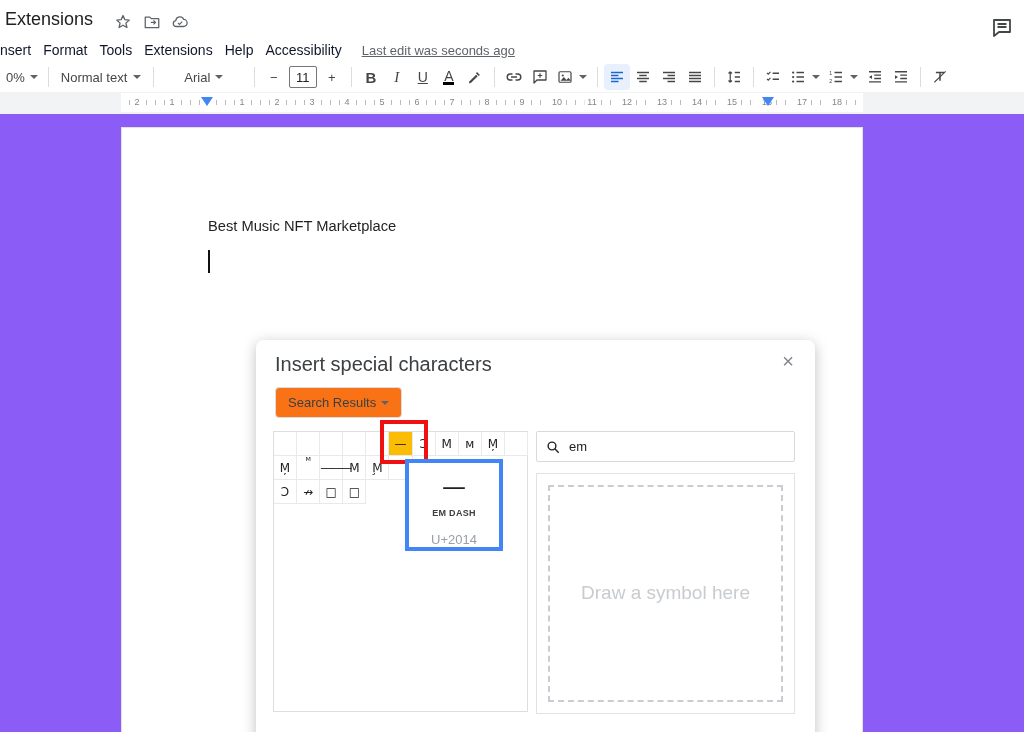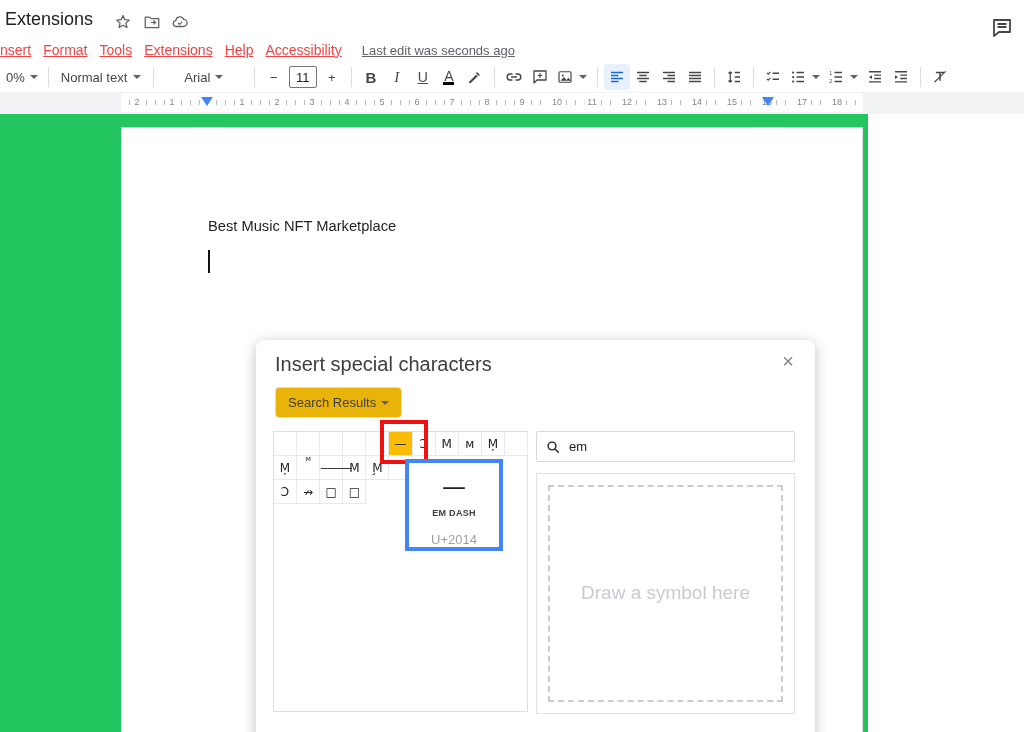--- a/index.html
+++ b/index.html
@@ -10,21 +10,21 @@
   #chrome { position:absolute; left:0; top:0; width:1024px; height:92px; background:#fff; }
   #titlebar { position:absolute; left:0; top:0; width:1024px; height:40px; }
   #doc-title { position:absolute; left:5px; top:9px; font-size:18px; color:#202124; }
   .title-icon { position:absolute; top:13px; width:18px; height:18px; color:#5f6368; cursor:pointer; }
   #star-icon { left:114px; }
   #folder-icon { left:143px; }
   #cloud-icon { left:171px; }
   #comments-icon { position:absolute; right:10px; top:16px; width:24px; height:24px; color:#444746; cursor:pointer; }
 
   #menubar { position:absolute; left:0; top:38px; height:24px; display:flex; align-items:center; }
-  .menu-item { font-size:14px; color:#ef4444; padding:2px 6px; border-radius:4px; cursor:pointer;text-decoration:underline; }
+  .menu-item { font-size:14px; color:#0f172a; padding:2px 6px; border-radius:4px; cursor:pointer; }
   .menu-item:first-child { padding-left:0; }
   #last-edit { font-size:13px; color:#5f6368; text-decoration:underline; margin-left:14px; cursor:pointer; }
 
   
   #toolbar { position:absolute; left:0; top:62px; width:1024px; height:30px; background:#fff;
     display:flex; align-items:center; }
   .tsep { width:1px; height:20px; background:#dadce0; margin:0 6px; flex:0 0 auto; }
   .tbtn { height:26px; min-width:26px; display:flex; align-items:center; justify-content:center;
     border-radius:4px; color:#444746; cursor:pointer; flex:0 0 auto; }
   .tbtn svg { display:block; }
@@ -46,34 +46,34 @@
   #ruler-strip { position:absolute; left:0; top:92px; width:1024px; height:22px; background:#f1f3f4; }
   #ruler-band { position:absolute; left:121px; top:1px; width:742px; height:19px; background:#fff; }
   #ruler-ticks { position:absolute; left:0; top:7px; height:5px; width:742px;
     background:repeating-linear-gradient(to right, transparent 0 7.75px, #b6babf 7.75px 8.75px); }
   .ruler-num { position:absolute; top:3px; transform:translateX(-50%); font-size:9px; color:#80868b;
     background:#fff; padding:0 3px; line-height:13px; }
   .ruler-marker { position:absolute; width:0; height:0; border-left:6px solid transparent;
     border-right:6px solid transparent; border-top:9px solid #4285f4; top:4px; cursor:ew-resize; }
 
   
-  #canvas { position:absolute; left:0; top:114px; width:868px; height:618px; background:#22c55e; }
+  #canvas { position:absolute; left:0; top:114px; width:1024px; height:618px; background:#8b5cf6; }
   #page { position:absolute; left:121px; top:13px; width:742px; height:620px; background:#fff;
     border:1px solid #e0e2e5; }
   #doc-heading { position:absolute; left:86px; top:90px; font-size:14.7px; color:#1f1f1f; }
   #text-cursor { position:absolute; left:86px; top:122px; width:1.6px; height:23px; background:#111; }
 
   
   #dialog { position:absolute; left:256px; top:340px; width:559px; height:430px; background:#fff;
     border-radius:8px; box-shadow:0 3px 14px rgba(0,0,0,.25); }
   #dialog-title { position:absolute; left:19px; top:13px; font-size:20px; color:#3c4043; }
   #dialog-close { position:absolute; right:16px; top:10px; width:22px; height:22px; font-size:20px;
     color:#80868b; display:flex; align-items:center; justify-content:center; cursor:pointer; }
   #category-btn { position:absolute; left:19px; top:47px; height:31px; padding:0 12px;
-    border:1px solid #dadce0; border-radius:4px; background:#eab308; display:flex; align-items:center;
+    border:1px solid #dadce0; border-radius:4px; background:#f97316; display:flex; align-items:center;
     font-size:13px; color:#3c4043; cursor:pointer; }
 
   #char-grid { position:absolute; left:17px; top:91px; width:255px; height:281px;
     border:1px solid #dcdee1; background:#fff; font-family:"DejaVu Sans", sans-serif; }
   .cg-row { display:flex; }
   .cg-cell { width:23.1px; height:24px; border-right:1px solid #e8e9eb; border-bottom:1px solid #e8e9eb;
     display:flex; align-items:center; justify-content:center; font-size:12px; color:#202124;
     cursor:pointer; flex:0 0 auto; }
   .cg-cell.sel { background:#fbbc04; }
   .cg-cell.overflow { justify-content:flex-start; white-space:nowrap; overflow:visible;

